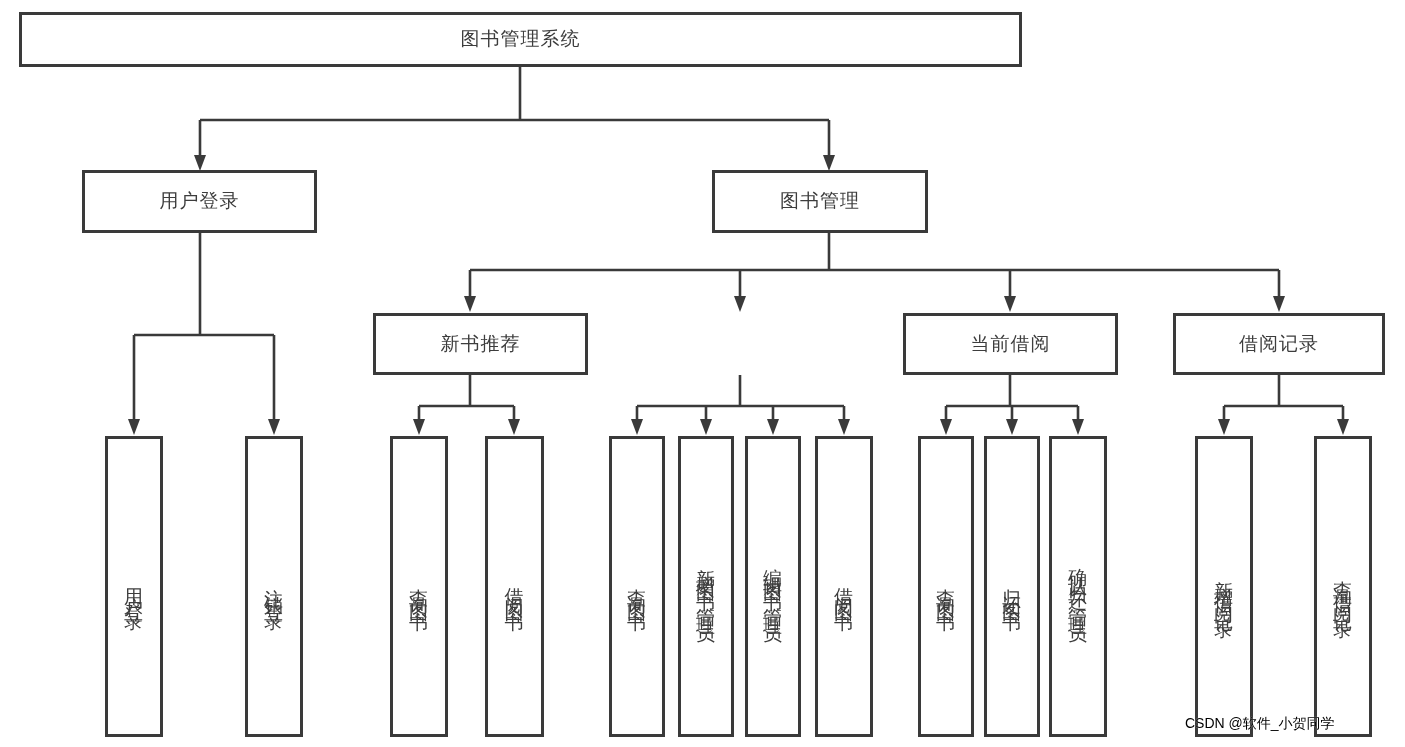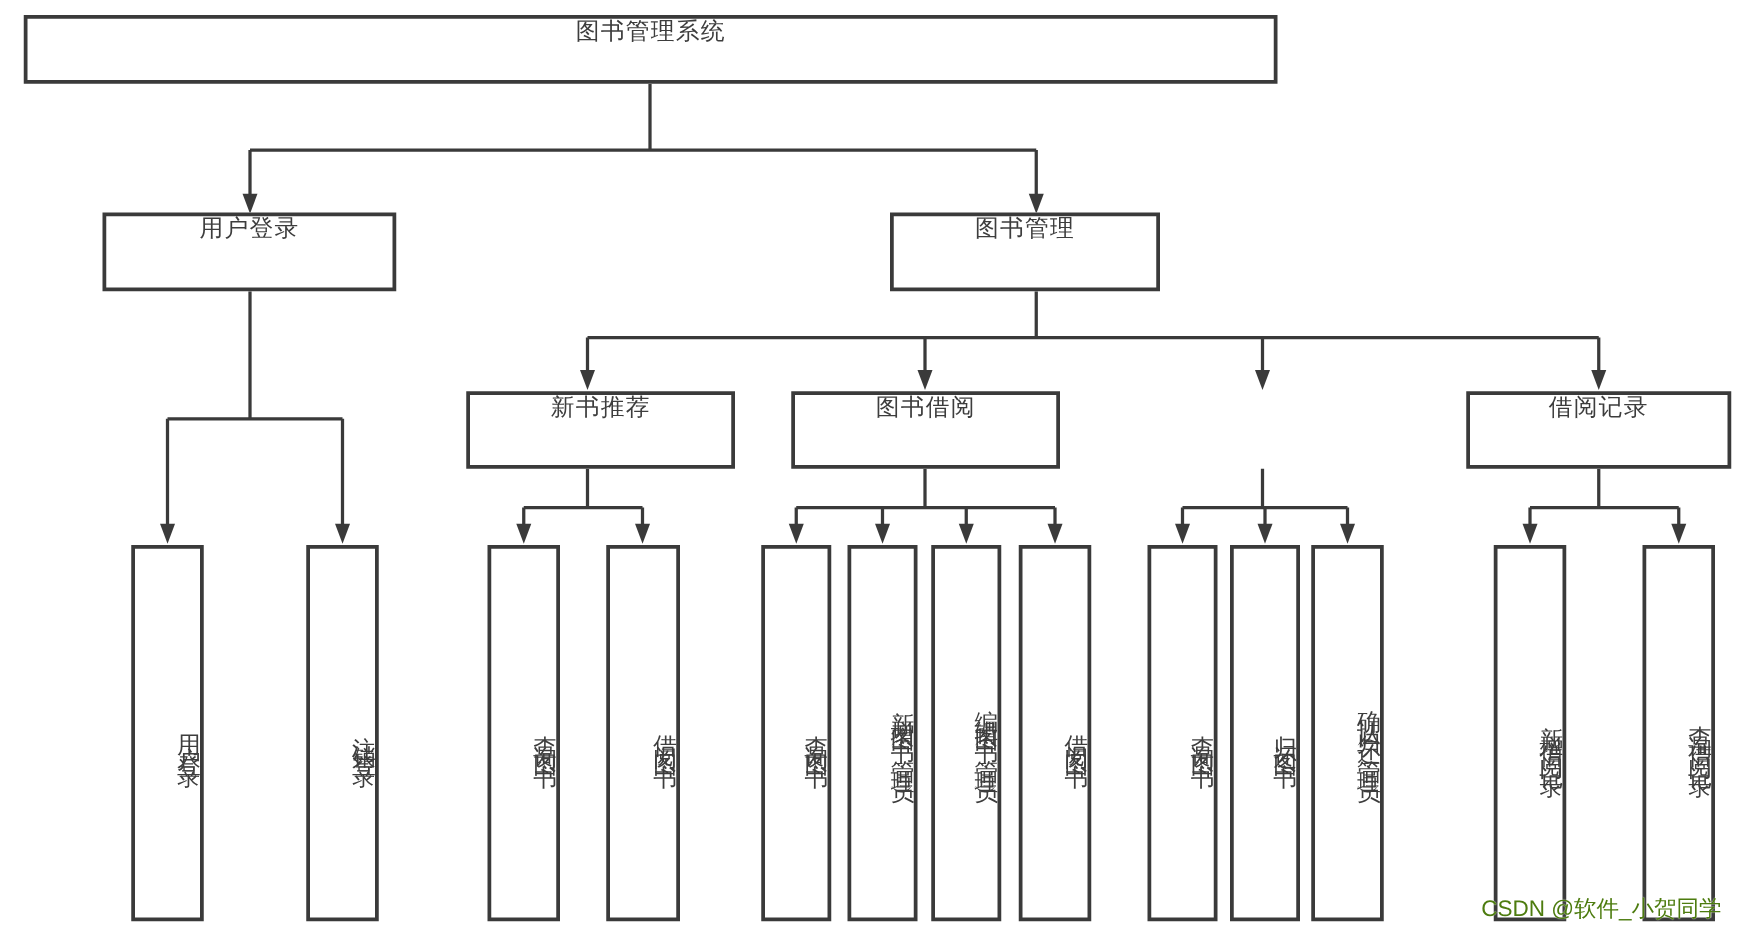--- a/index.html
+++ b/index.html
@@ -11,42 +11,43 @@
     overflow:hidden;
   }
   #connectors{position:absolute;left:0;top:0;z-index:1;}
   .box{
     position:absolute;
     z-index:2;
     box-sizing:border-box;
     background:#ffffff;
     border:3px solid #3a3a3a;
     display:flex;
+    align-items:center;
     justify-content:center;
     color:#3d3d3d;
     font-size:19px;
     letter-spacing:1px;
     line-height:1.2;
     text-align:center;
   }
   .box.vert{
     writing-mode:vertical-rl;
     text-orientation:mixed;
     letter-spacing:8px;
     line-height:1;
     padding-top:4px;
   }
   #watermark{
     position:absolute;
     z-index:3;
     left:1185px;
     top:715px;
     width:215px;
-    font-size:18px;
-    color:#4d7c0f;
+    font-size:14px;
+    color:#000000;
     text-shadow:0 0 1px #ffffff;
     white-space:nowrap;
     letter-spacing:0;
   }
 </style>
 </head>
 <body>
 
 <div id="stage">
 
@@ -97,22 +98,22 @@
   <div class="box" style="left:82px;top:170px;width:235px;height:63px">
     <span>用户登录</span>
   </div>
   <div class="box" style="left:712px;top:170px;width:216px;height:63px">
     <span>图书管理</span>
   </div>
 
   <div class="box" style="left:373px;top:313px;width:215px;height:62px">
     <span>新书推荐</span>
   </div>
-  <div class="box" style="left:633px;top:313px;width:215px;height:62px">
-    <span>图书借阅</span>
+  <div class="box" style="left:903px;top:313px;width:215px;height:62px">
+    <span>当前借阅</span>
   </div>
   <div class="box" style="left:1173px;top:313px;width:212px;height:62px">
     <span>借阅记录</span>
   </div>
 
   <div class="box vert" style="left:105px;top:436px;width:58px;height:301px">
     <span>用户登录</span>
   </div>
   <div class="box vert" style="left:245px;top:436px;width:58px;height:301px">
     <span>注销登录</span>

